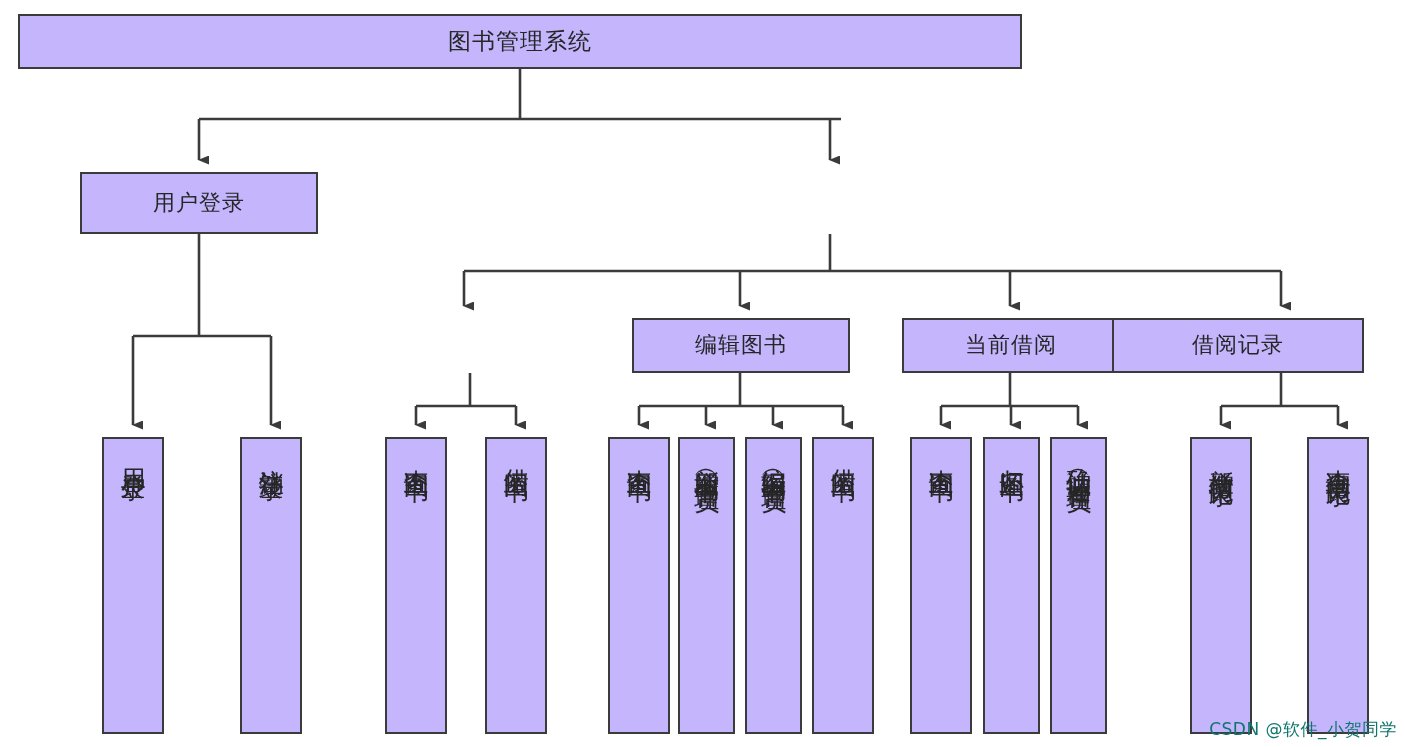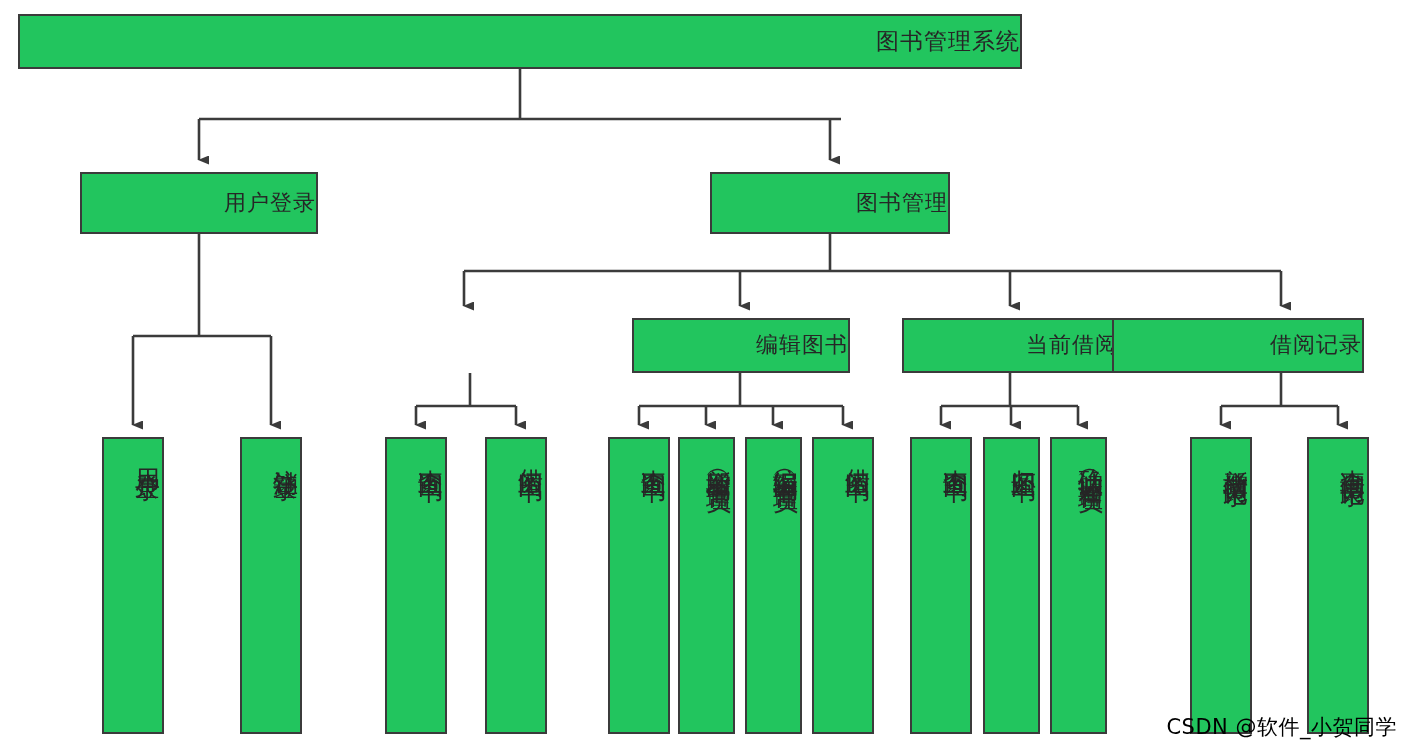--- a/index.html
+++ b/index.html
@@ -22,25 +22,25 @@
     position: absolute;
     left: 0;
     top: 0;
     width: 1405px;
     height: 747px;
     pointer-events: none;
   }
   .node {
     position: absolute;
     box-sizing: border-box;
-    background: #22c55e;
+    background: #c4b5fd;
     border: 2px solid #3b3b3b;
     display: flex;
     align-items: center;
-    justify-content: flex-end;
+    justify-content: center;
     color: #262626;
   }
   .node .label-h {
     font-size: 22px;
     line-height: 1.1;
     letter-spacing: 1px;
     white-space: nowrap;
   }
   .node.root .label-h { font-size: 23px; }
   .node.leaf {
@@ -53,22 +53,22 @@
     font-size: 25px;
     line-height: 1.18;
     letter-spacing: 3px;
     white-space: nowrap;
     text-align: left;
   }
   .watermark {
     position: absolute;
     right: 8px;
     bottom: 6px;
-    font-size: 21px;
-    color: #000000;
+    font-size: 17px;
+    color: #0f766e;
     white-space: nowrap;
     letter-spacing: 0.5px;
   }
 </style>
 </head>
 <body>
 
 <div id="canvas">
 
   <svg class="edges" viewBox="0 0 1405 747" xmlns="http://www.w3.org/2000/svg">
@@ -121,23 +121,20 @@
     </g>
   </svg>
 
   <div class="node root" id="node-root" style="left: 18px; top: 14px; width: 1004px; height: 55px;">
     <span class="label-h">图书管理系统</span>
   </div>
 
   <div class="node" id="node-user-login" style="left: 80px; top: 172px; width: 238px; height: 62px;">
     <span class="label-h">用户登录</span>
   </div>
-  <div class="node" id="node-book-manage" style="left: 710px; top: 172px; width: 240px; height: 62px;">
-    <span class="label-h">图书管理</span>
-  </div>
 
   <div class="node" id="node-book-borrow" style="left: 632px; top: 318px; width: 218px; height: 55px;">
     <span class="label-h">编辑图书</span>
   </div>
   <div class="node" id="node-current-borrow" style="left: 902px; top: 318px; width: 218px; height: 55px;">
     <span class="label-h">当前借阅</span>
   </div>
   <div class="node" id="node-borrow-record" style="left: 1112px; top: 318px; width: 252px; height: 55px;">
     <span class="label-h">借阅记录</span>
   </div>

